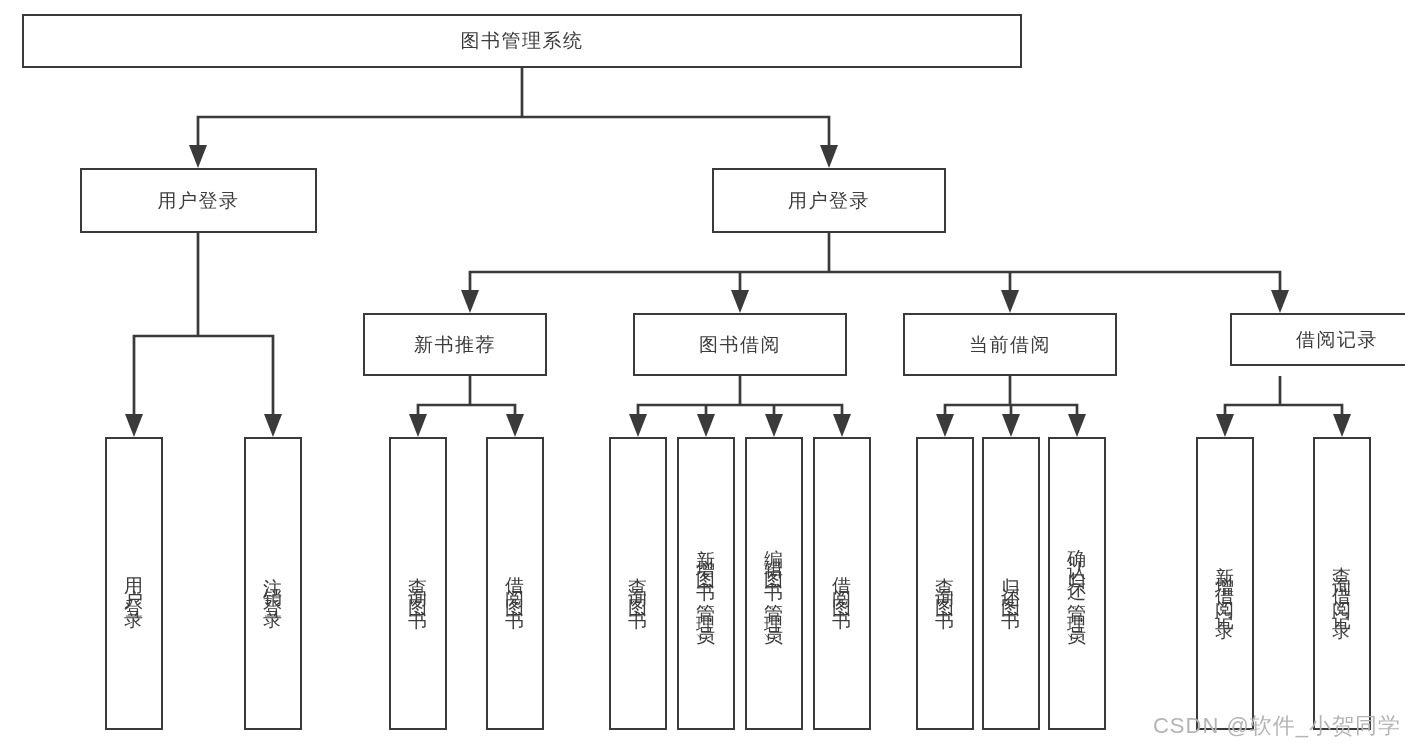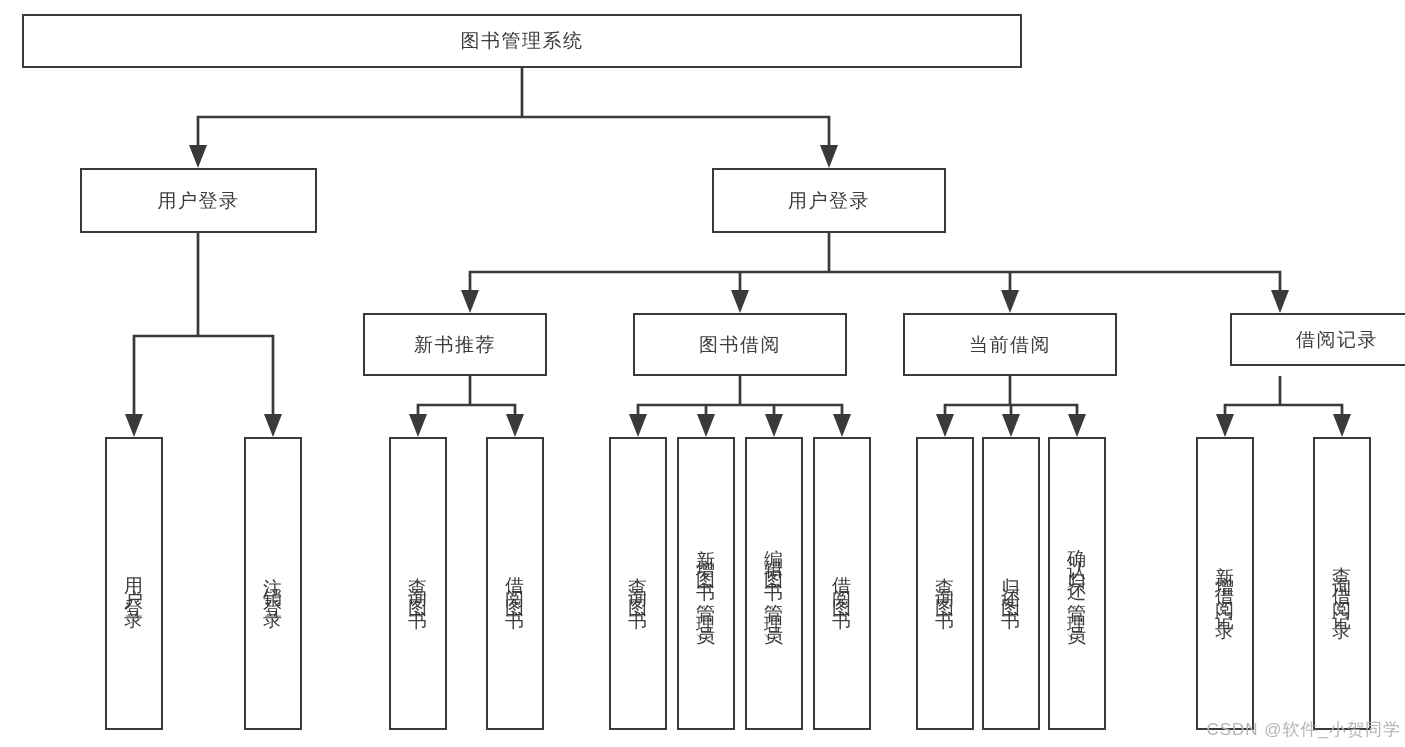--- a/index.html
+++ b/index.html
@@ -28,21 +28,21 @@
   }
   .node.v .lbl{
     writing-mode:vertical-rl;
     letter-spacing:11px;
     white-space:normal;
     line-height:1;
   }
   .watermark{
     position:absolute;
     right:4px;bottom:6px;
-    font-size:17px;
+    font-size:22px;
     letter-spacing:1px;
     color:var(--color-watermark,#b4b4b4);
     z-index:5;
   }
 </style>
 </head>
 <body>
 
 <div class="stage">
 

